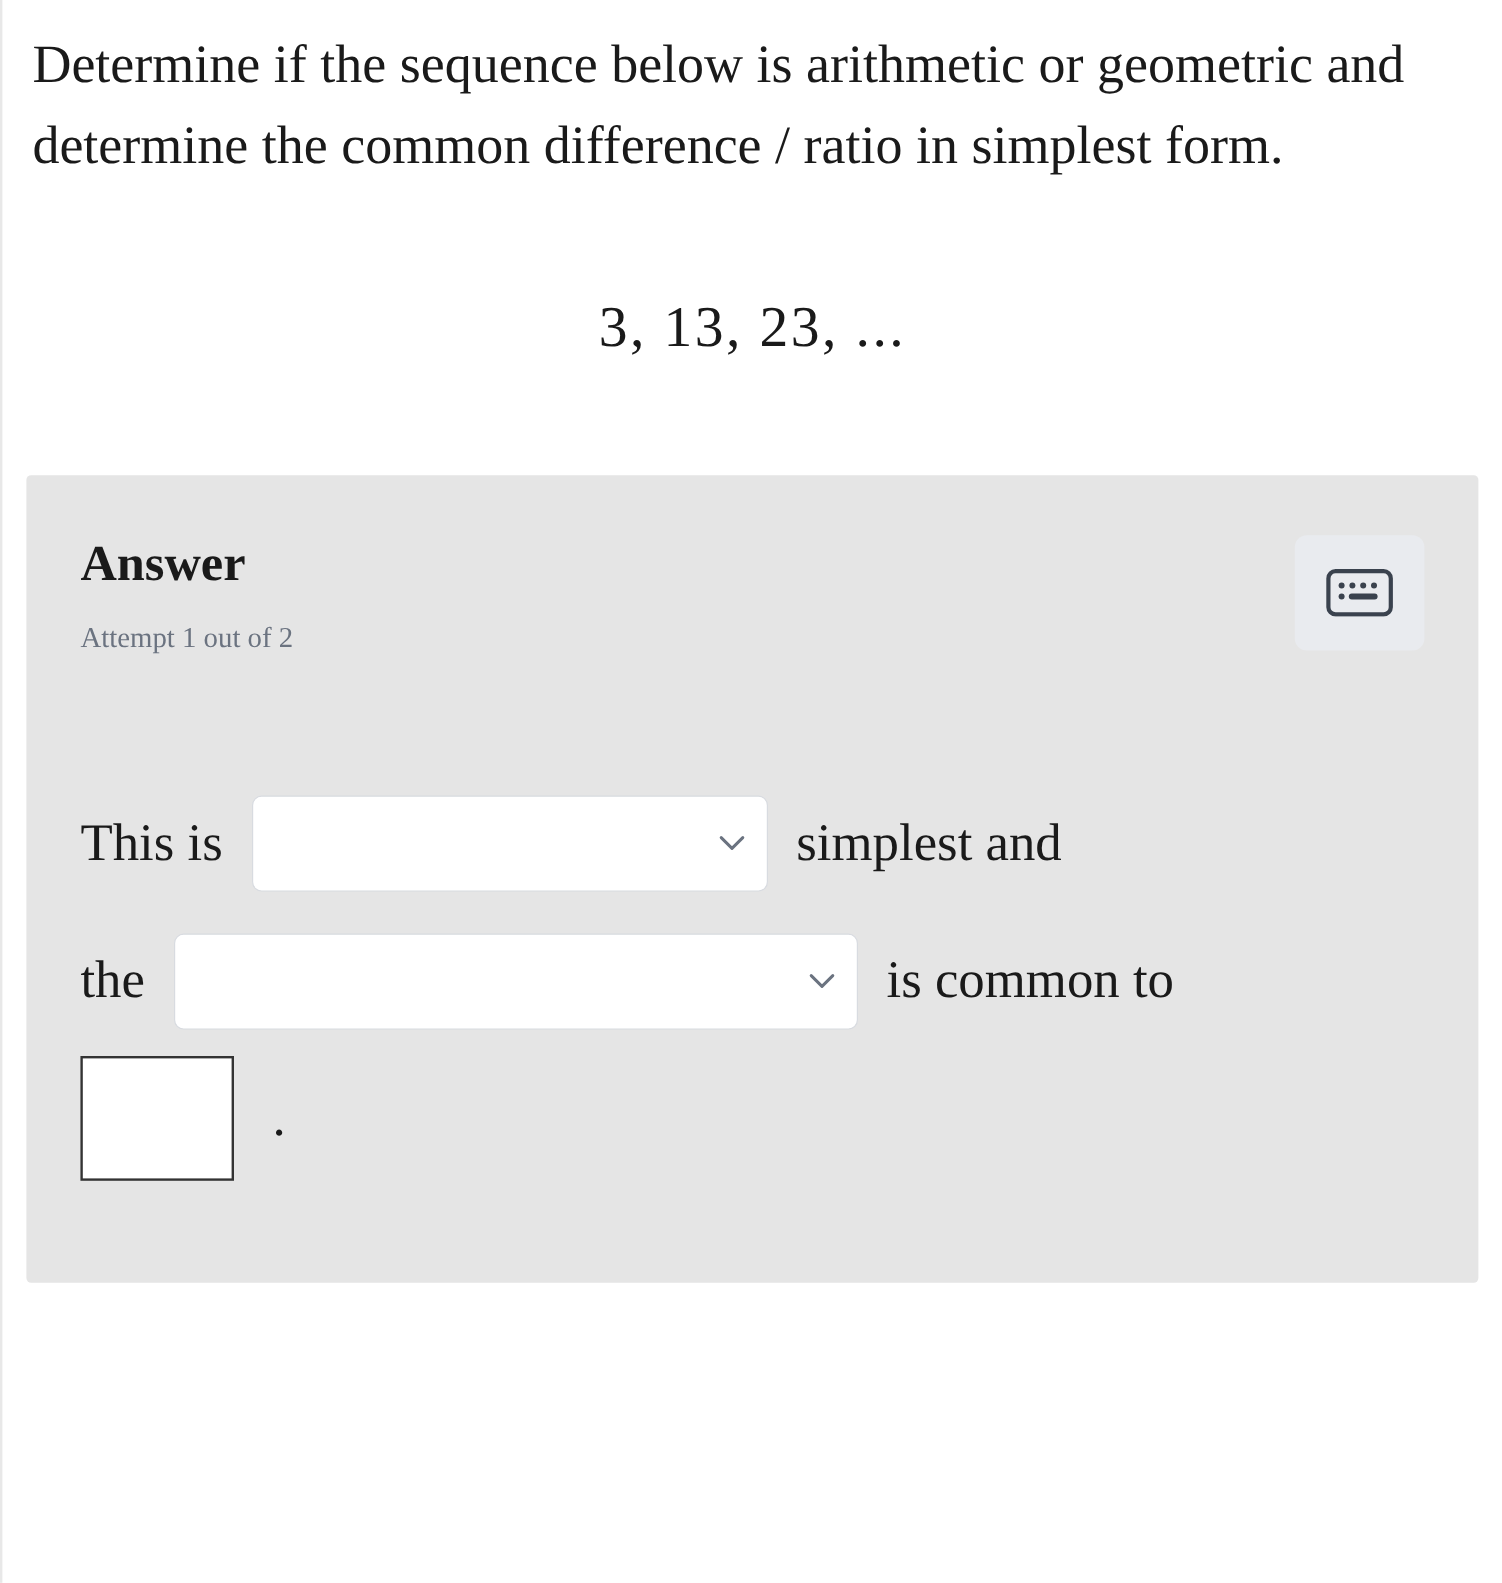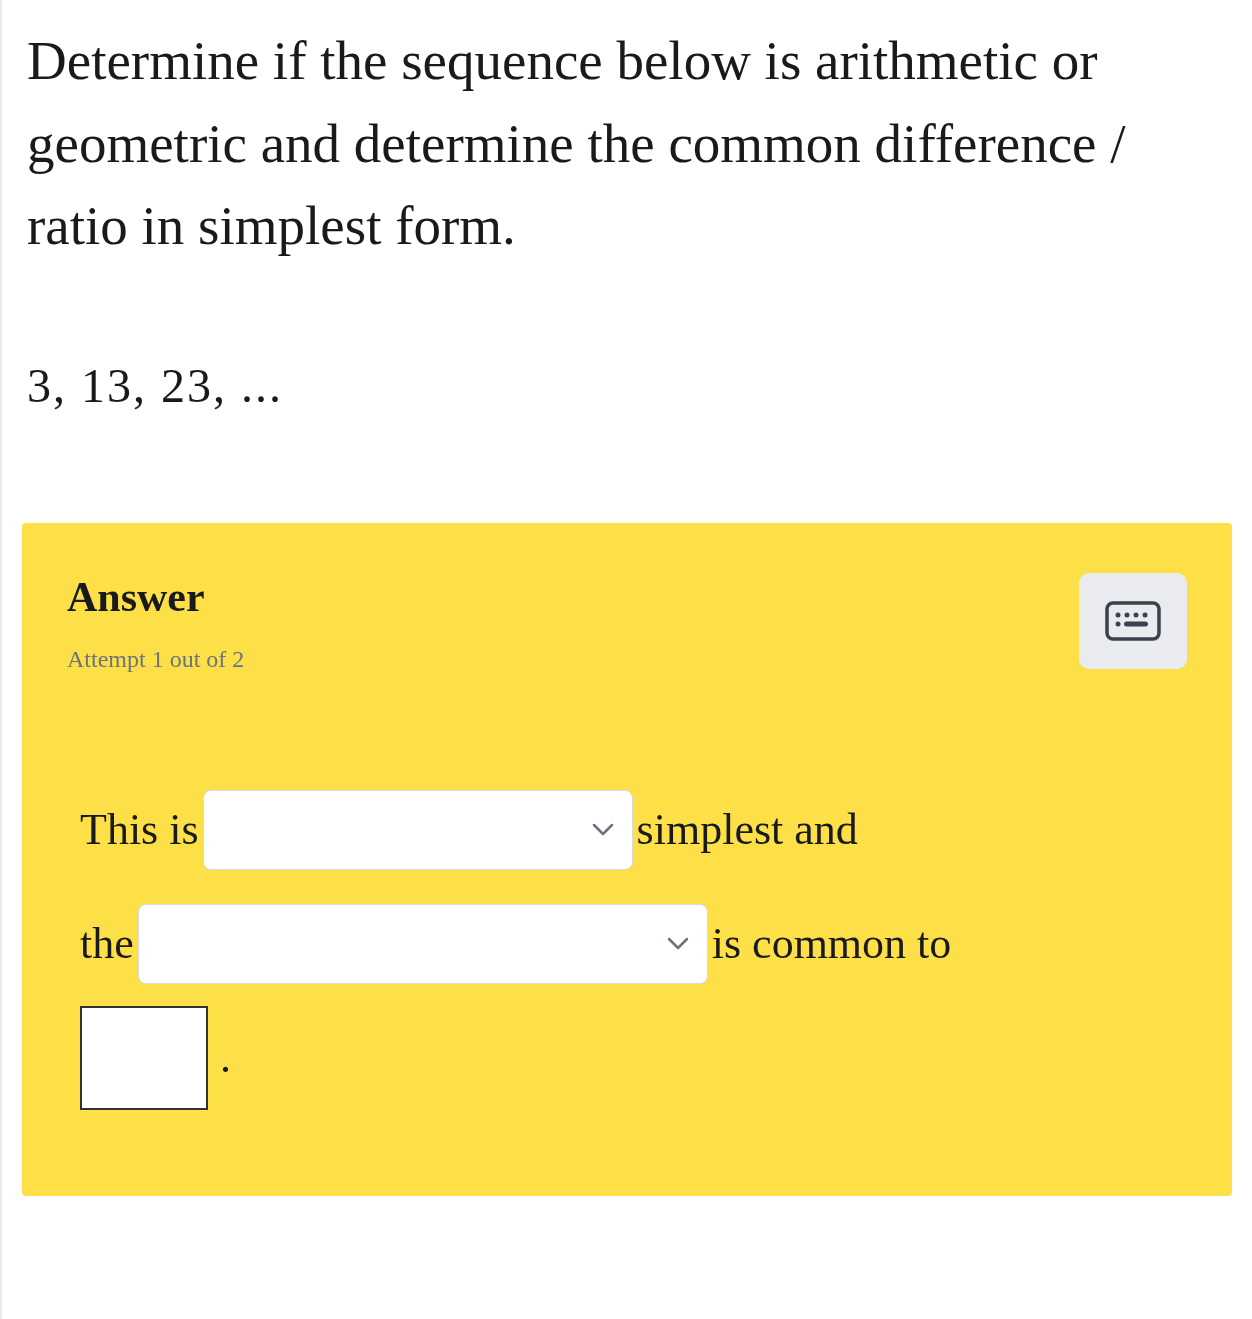--- a/index.html
+++ b/index.html
@@ -12,36 +12,36 @@
       background: #ffffff;
       width: 1252px;
       height: 1319px;
       position: relative;
       border-left: 2px solid #e8e8e8;
     }
     .question-area {
       padding: 20px 25px 40px 25px;
     }
     .question-text {
-      font-size: 55px;
+      font-size: 45px;
       line-height: 1.5;
       color: #1a1a1a;
       font-weight: 400;
     }
     .sequence-display {
-      text-align: left;
+      text-align: center;
       font-size: 48px;
       font-family: 'Times New Roman', Times, serif;
       color: #1a1a1a;
       margin-top: 90px;
-      margin-bottom: 70px;
+      margin-bottom: 56px;
       letter-spacing: 2px;
     }
     .answer-panel {
-      background: #fde047;
+      background: #e5e5e5;
       margin: 0 20px 0 20px;
       padding: 50px 45px 80px 45px;
       border-radius: 4px;
       position: relative;
     }
     .answer-header {
       display: flex;
       justify-content: space-between;
       align-items: flex-start;
     }
@@ -77,22 +77,21 @@
     .answer-content {
       margin-top: 100px;
       font-size: 44px;
       color: #1a1a1a;
       line-height: 2.6;
     }
     .answer-row {
       display: flex;
       align-items: center;
       flex-wrap: wrap;
-      gap: 4px;
-      margin-left: 13px;
+      gap: 24px;
     }
     .dropdown {
       position: relative;
       display: inline-flex;
       align-items: center;
       background: #ffffff;
       border: 1px solid #d8dbe0;
       border-radius: 8px;
       height: 80px;
       padding: 0 50px 0 20px;

